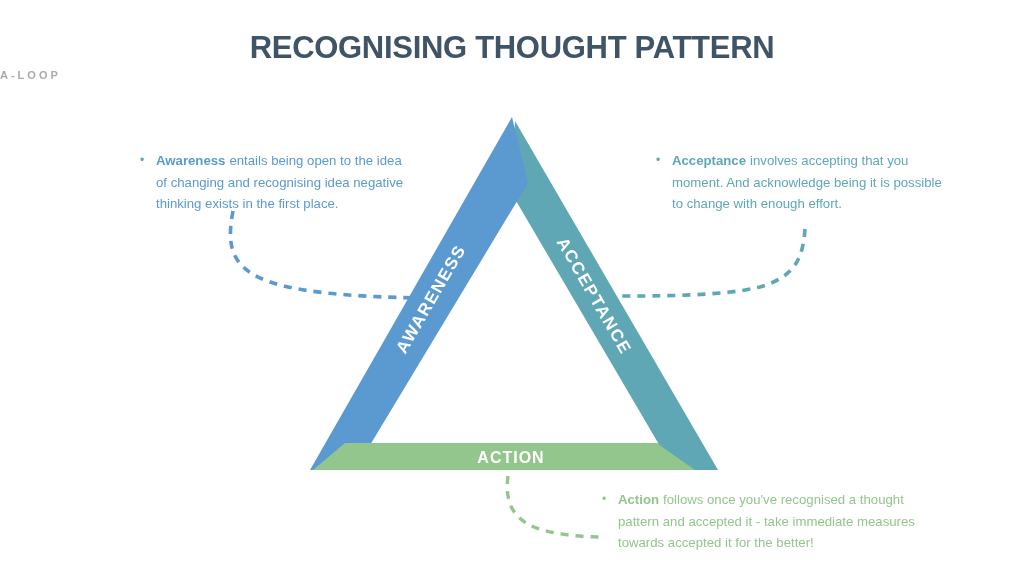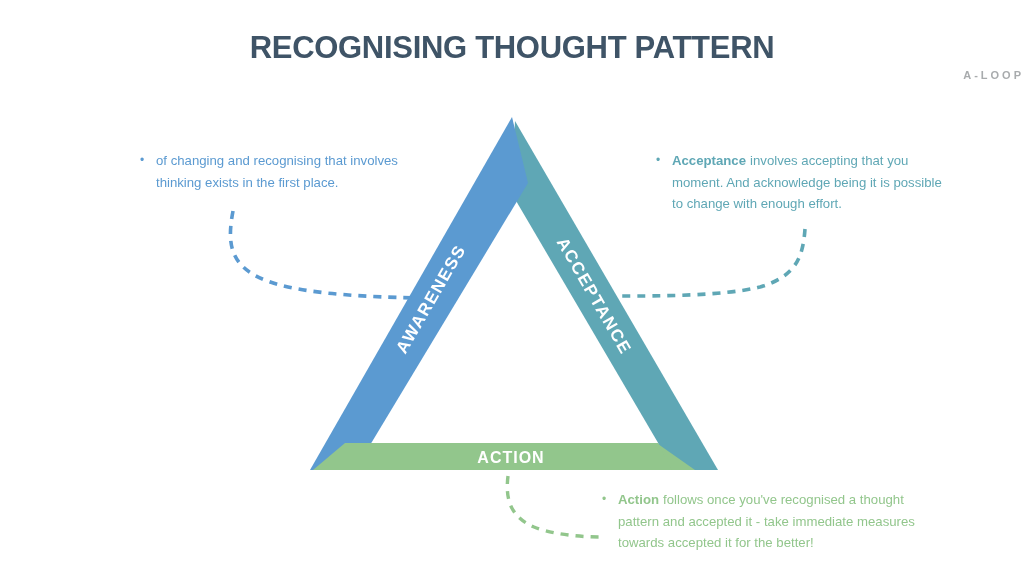--- a/index.html
+++ b/index.html
@@ -1,20 +1,20 @@
 <!DOCTYPE html>
 <html><head>
 <meta charset="utf-8">
 <style>
   html,body{margin:0;padding:0;background:#ffffff;}
   #canvas{position:relative;width:1024px;height:576px;background:#ffffff;overflow:hidden;
           font-family:"Liberation Sans", sans-serif;}
   .title{position:absolute;top:30px;left:0;width:1024px;text-align:center;
          font-size:31px;font-weight:bold;letter-spacing:-0.3px;}
-  .subtitle{position:absolute;top:69px;left:0;width:1024px;text-align:right;
+  .subtitle{position:absolute;top:69px;left:0;width:1024px;text-align:left;
             font-size:11px;font-weight:bold;letter-spacing:3px;}
   .note{position:absolute;display:flex;align-items:flex-start;}
   .note .bullet{width:12px;margin-right:8px;font-size:12px;line-height:21.5px;text-align:center;}
   .note .lines{font-size:13.2px;line-height:21.5px;}
   .note .line{white-space:nowrap;}
   .term{font-weight:bold;margin-right:4px;}
   svg{position:absolute;top:0;left:0;}
   svg text.band-label{font-family:"Liberation Sans", sans-serif;font-weight:bold;fill:#ffffff;}
 </style>
 </head>
@@ -42,21 +42,22 @@
     <path d="M 508 476 C 505 500, 511 517, 534 527 C 552 534, 578 537, 601 537" fill="none" stroke-width="3.4" stroke-dasharray="8 7" stroke="#92C68C"></path>
 
     <text class="band-label" transform="translate(431,299) rotate(-60)" text-anchor="middle" dominant-baseline="central" font-size="17" letter-spacing="1.5">AWARENESS</text>
     <text class="band-label" transform="translate(594,296) rotate(60)" text-anchor="middle" dominant-baseline="central" font-size="17" letter-spacing="1.5">ACCEPTANCE</text>
     <text class="band-label" x="511" y="463" text-anchor="middle" font-size="16" letter-spacing="1">ACTION</text>
   </svg>
 
   <div class="note" style="top: 150px; left: 136px; width: 270px; color: rgb(91, 154, 209);">
     <div class="bullet">•</div>
     <div class="lines">
-      <div class="line">of changing and recognising that involves</div>
+      <div class="line"><span class="term">Awareness</span><span>entails being open to the idea</span></div>
+      <div class="line">of changing and recognising idea negative</div>
       <div class="line">thinking exists in the first place.</div>
     </div>
   </div>
 
   <div class="note" style="top: 150px; left: 652px; width: 290px; color: rgb(95, 167, 181);">
     <div class="bullet">•</div>
     <div class="lines">
       <div class="line"><span class="term">Acceptance</span><span>involves accepting that you</span></div>
       <div class="line">moment. And acknowledge being it is possible</div>
       <div class="line">to change with enough effort.</div>

